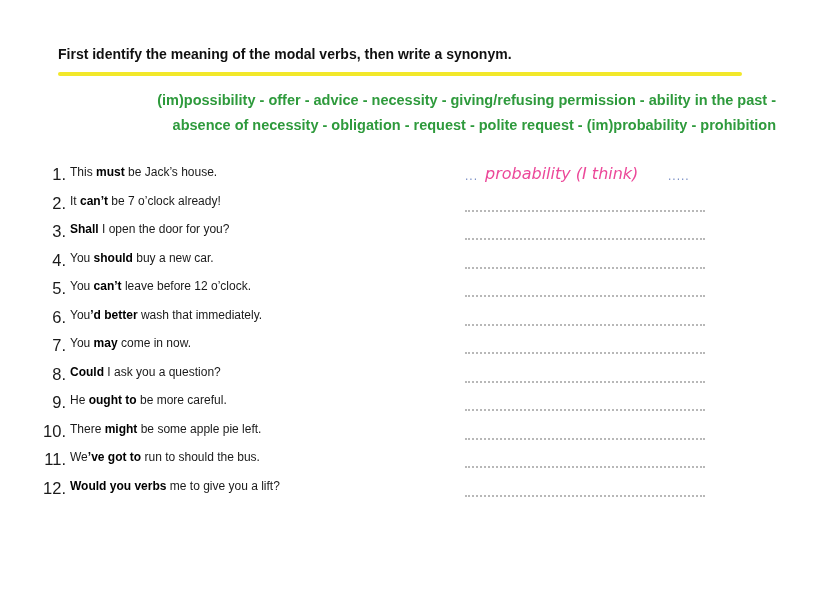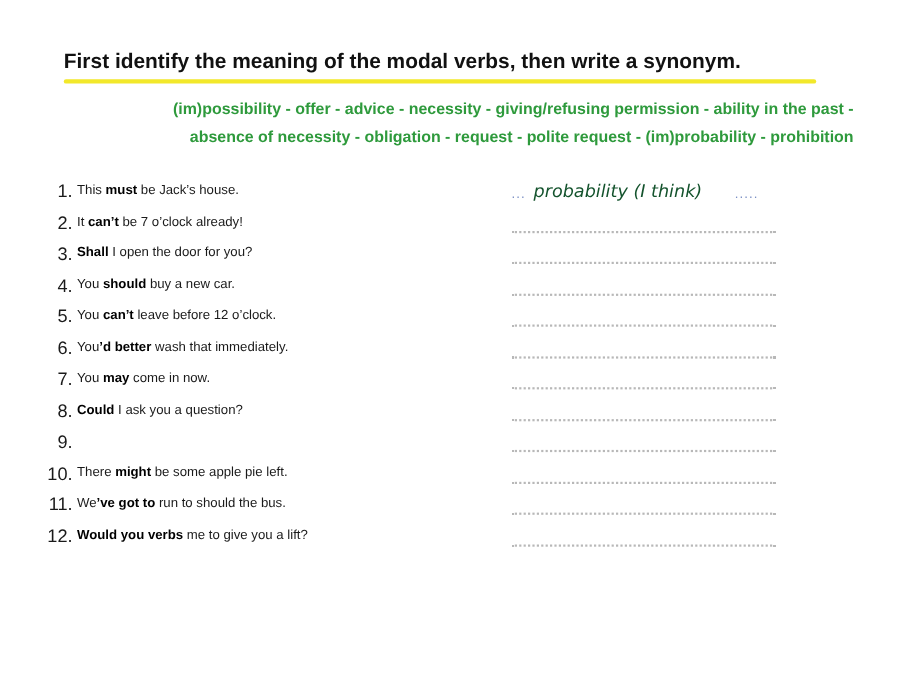--- a/index.html
+++ b/index.html
@@ -1,34 +1,34 @@
 <!DOCTYPE html>
 <html><head>
 <meta charset="utf-8">
 <style>
   html, body { margin:0; padding:0; background:#ffffff; }
   body { width:816px; height:613px; position:relative; overflow:hidden;
          font-family:"Liberation Sans", sans-serif; color:#1a1a1a; }
-  .title { position:absolute; left:58px; top:46px; font-size:19px; font-weight:bold;
+  .title { position:absolute; left:58px; top:46px; font-size:14px; font-weight:bold;
            letter-spacing:0px; color:#111; white-space:nowrap; }
   .title-underline { position:absolute; left:58px; top:72px; width:684px; height:4px;
                      background:#f2e82a; border-radius:2px; }
   .wordbank { position:absolute; left:40px; width:736px; text-align:right;
               font-size:14.5px; font-weight:bold; color:#2e9a3c; white-space:nowrap; }
   .wb1 { top:92px; }
   .wb2 { top:117px; }
   .items { position:absolute; left:0; top:165px; width:816px; }
   .row { position:absolute; left:0; width:816px; height:28px; }
   .num { position:absolute; right:750px; font-size:16.5px; color:#1a1a1a; text-align:right; width:40px; }
   .sentence { position:absolute; left:70px; font-size:12px; color:#1a1a1a; white-space:nowrap; }
   .sentence b { font-weight:bold; color:#000; }
   .answer { position:absolute; left:465px; width:240px; height:16px;
             border-bottom:2px dotted #b8b8b8; }
   .answer-text { position:absolute; left:485px; top:-1px; font-family:"DejaVu Sans", sans-serif;
-                 font-style:italic; font-size:16px; color:#14532d; white-space:nowrap; }
+                 font-style:italic; font-size:16px; color:#ec4899; white-space:nowrap; }
   .lead-dots { position:absolute; left:465px; top:4px; font-size:12px; color:#7a8fc4; letter-spacing:1px; }
   .trail-dots { position:absolute; left:668px; top:4px; font-size:12px; color:#7a8fc4; letter-spacing:1px; }
 </style>
 </head>
 <body>
 
 <div class="title">First identify the meaning of the modal verbs, then write a synonym.</div>
 <div class="title-underline"></div>
 
 <div class="wordbank wb1">(im)possibility - offer - advice - necessity - giving/refusing permission - ability in the past -</div>
@@ -72,20 +72,21 @@
     <span class="sentence"><span>You </span><b>may</b><span> come in now.</span></span>
     <div class="answer"></div>
   </div>
   <div class="row" style="top:200px">
     <span class="num">8.</span>
     <span class="sentence"><span></span><b>Could</b><span> I ask you a question?</span></span>
     <div class="answer"></div>
   </div>
   <div class="row" style="top:228px">
     <span class="num">9.</span>
+    <span class="sentence"><span>He </span><b>ought to</b><span> be more careful.</span></span>
     <div class="answer"></div>
   </div>
   <div class="row" style="top:257px">
     <span class="num">10.</span>
     <span class="sentence"><span>There </span><b>might</b><span> be some apple pie left.</span></span>
     <div class="answer"></div>
   </div>
   <div class="row" style="top:285px">
     <span class="num">11.</span>
     <span class="sentence"><span>We</span><b>’ve got to</b><span> run to should the bus.</span></span>

